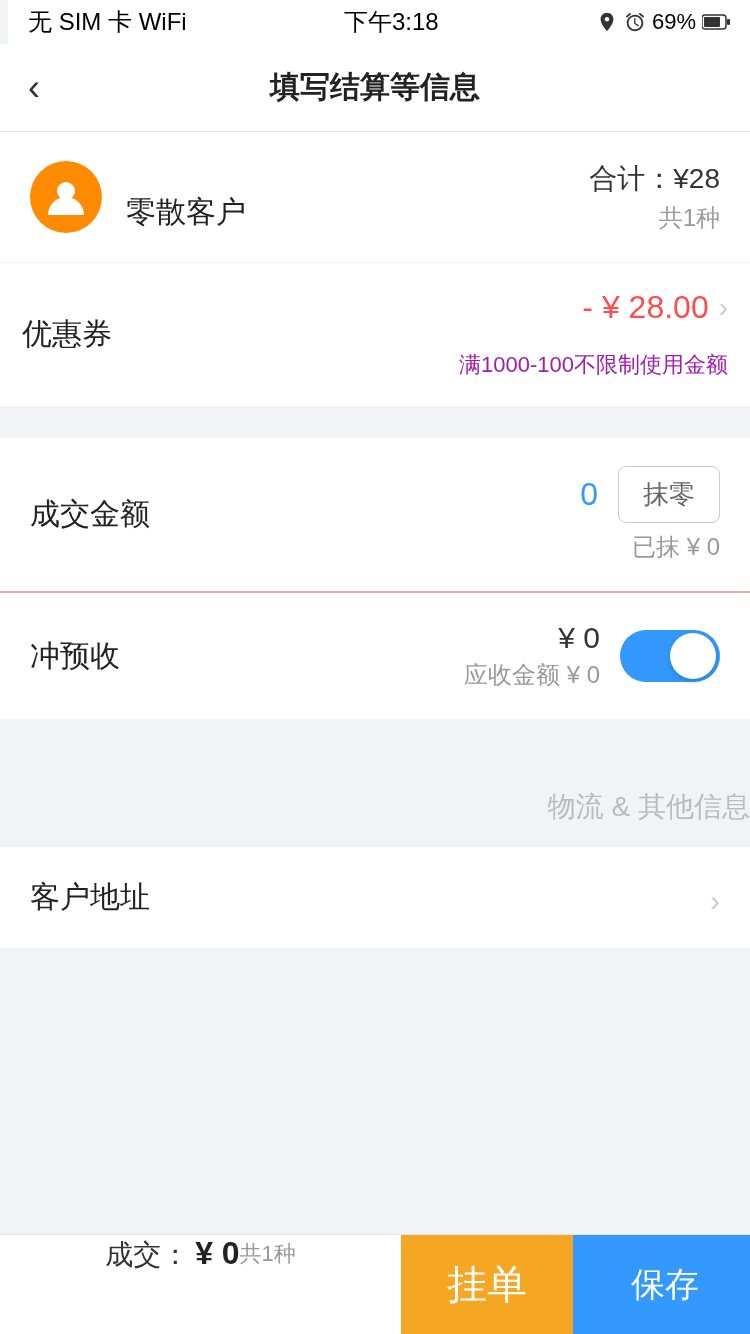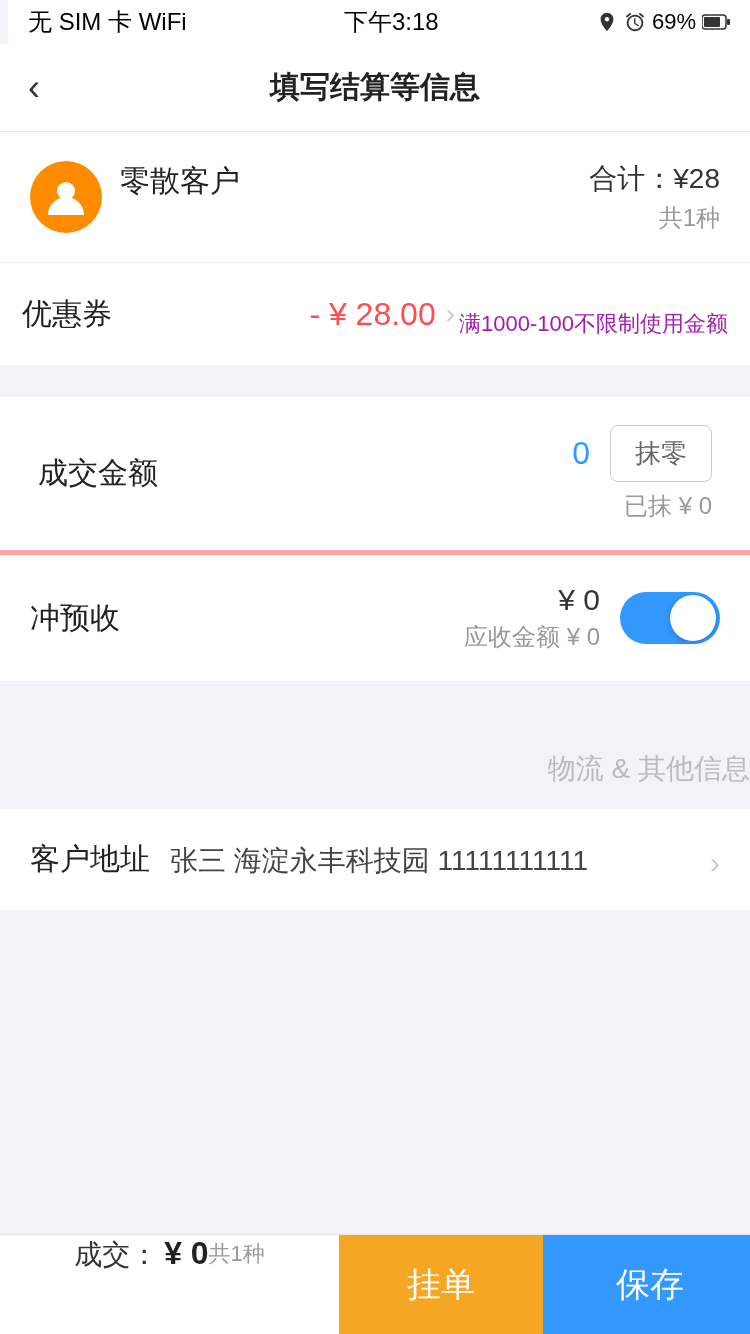--- a/index.html
+++ b/index.html
@@ -58,21 +58,21 @@
     }
 
     
     .customer-row {
       display: flex;
       align-items: center;
       justify-content: space-between;
       padding: 28px 30px;
       background: #fff;
     }
-    .customer-left { display: flex; align-items: flex-start; gap: 18px; }
+    .customer-left { display: flex; align-items: flex-end; gap: 24px; }
     .customer-avatar {
       width: 72px; height: 72px;
       background: #ff8c00;
       border-radius: 50%;
       display: flex; align-items: center; justify-content: center;
     }
     .customer-avatar svg { width: 44px; height: 44px; }
     .customer-name { font-size: 30px; color: #222; font-weight: 500; }
     .customer-right { text-align: right; }
     .customer-total { font-size: 28px; color: #333; }
@@ -94,23 +94,23 @@
     .chevron { font-size: 28px; color: #ccc; }
 
     
     .section-divider { height: 16px; background: #f2f3f7; }
 
     
     .form-row {
       display: flex;
       align-items: center;
       justify-content: space-between;
-      padding: 28px 38px;
-      background: #fff;
-      border-bottom: 5px solid #fca5a5;
+      padding: 28px 30px;
+      background: #fff;
+      border-bottom: 2px solid #fca5a5;
     }
     .form-label { font-size: 30px; color: #222; }
     .form-right { display: flex; align-items: center; gap: 20px; }
     .form-value { font-size: 32px; color: #3399ff; font-weight: 500; }
     .form-sub { font-size: 24px; color: #999; margin-top: 4px; text-align: right; }
 
     
     .round-btn {
       border: 1.5px solid #ccc;
       border-radius: 8px;
@@ -218,32 +218,32 @@
       display: flex;
       flex-direction: row;
       justify-content: center;
       padding: 0 30px;
       flex: 1;
     }
     .footer-deal { font-size: 28px; color: #333; }
     .footer-deal-value { font-size: 32px; color: #222; font-weight: 600; }
     .footer-count { font-size: 22px; color: #999; margin-top: 4px; }
     .footer-btn-hold {
-      width: 204px;
+      width: 172px;
       background: #f5a623;
       display: flex;
       align-items: center;
       justify-content: center;
-      font-size: 34px;
+      font-size: 40px;
       color: #fff;
       font-weight: 500;
       cursor: pointer;
     }
     .footer-btn-save {
-      width: 207px;
+      width: 177px;
       background: #3399ff;
       display: flex;
       align-items: center;
       justify-content: center;
       font-size: 34px;
       color: #fff;
       font-weight: 500;
       cursor: pointer;
       padding-left: 7px;
     }
@@ -299,21 +299,21 @@
         <span class="customer-name">零散客户</span>
       </div>
       <div class="customer-right">
         <div class="customer-total">合计：¥28</div>
         <div class="customer-count">共1种</div>
       </div>
     </div>
 
     <div class="coupon-row">
       <span class="coupon-label">优惠券</span>
-      <div style="display:flex;flex-direction:row;align-items:center;gap:4px;">
+      <div style="display:flex;flex-direction:column;align-items:flex-end;gap:4px;">
         <div class="coupon-right">
           <span class="coupon-amount">- ¥ 28.00</span>
           <span class="chevron">›</span>
         </div>
         <div class="coupon-desc">满1000-100不限制使用金额</div>
       </div>
     </div>
   </div>
 
   <div class="section-divider"></div>
@@ -350,21 +350,20 @@
 
   <div class="section-divider"></div>
 
   <div class="logistics-divider">
     <span>物流 &amp; 其他信息</span>
   </div>
 
   <div class="card">
     <div class="address-row">
       <span class="address-label">客户地址</span>
-      <span class="address-value">张三 海淀永丰科技园 11111111111</span>
       <span class="address-chevron">›</span>
     </div>
   </div>
 
 </div>
 
 <div class="bottom-footer">
   <div class="footer-info">
     <div style="display:flex;align-items:baseline;gap:6px;">
       <span class="footer-deal">成交：</span>

